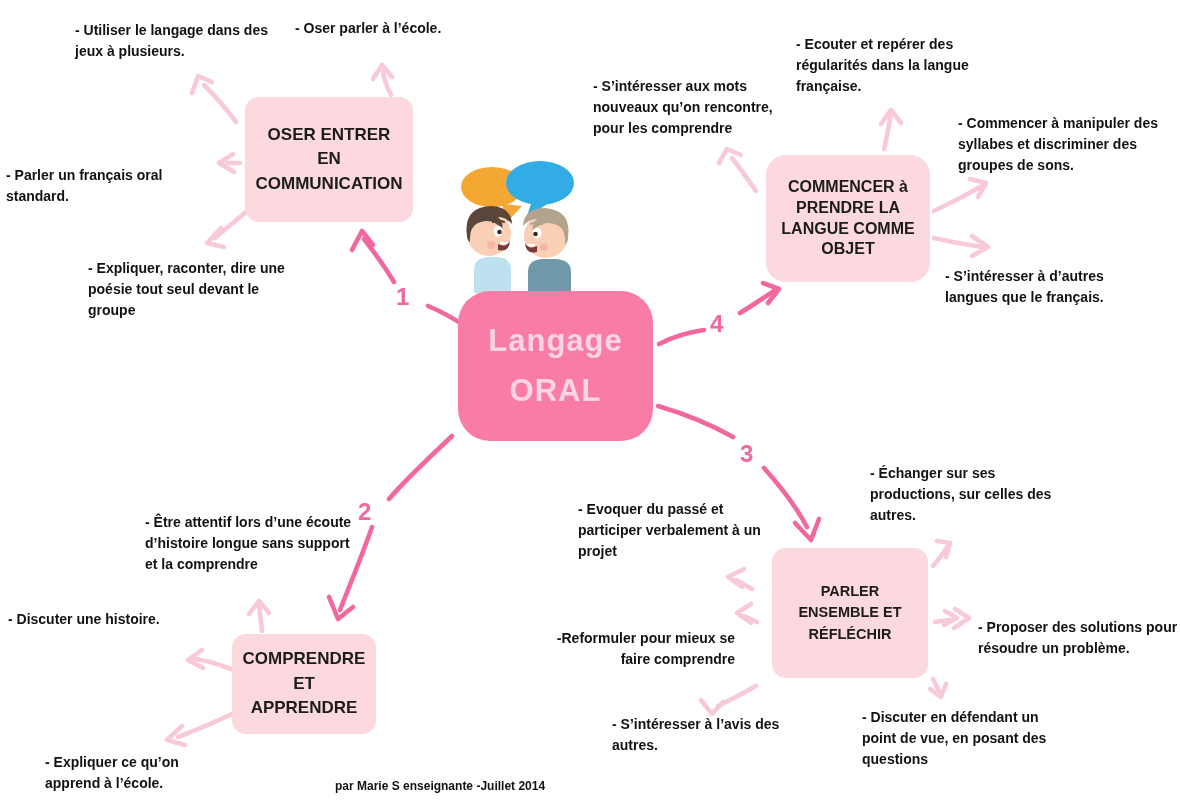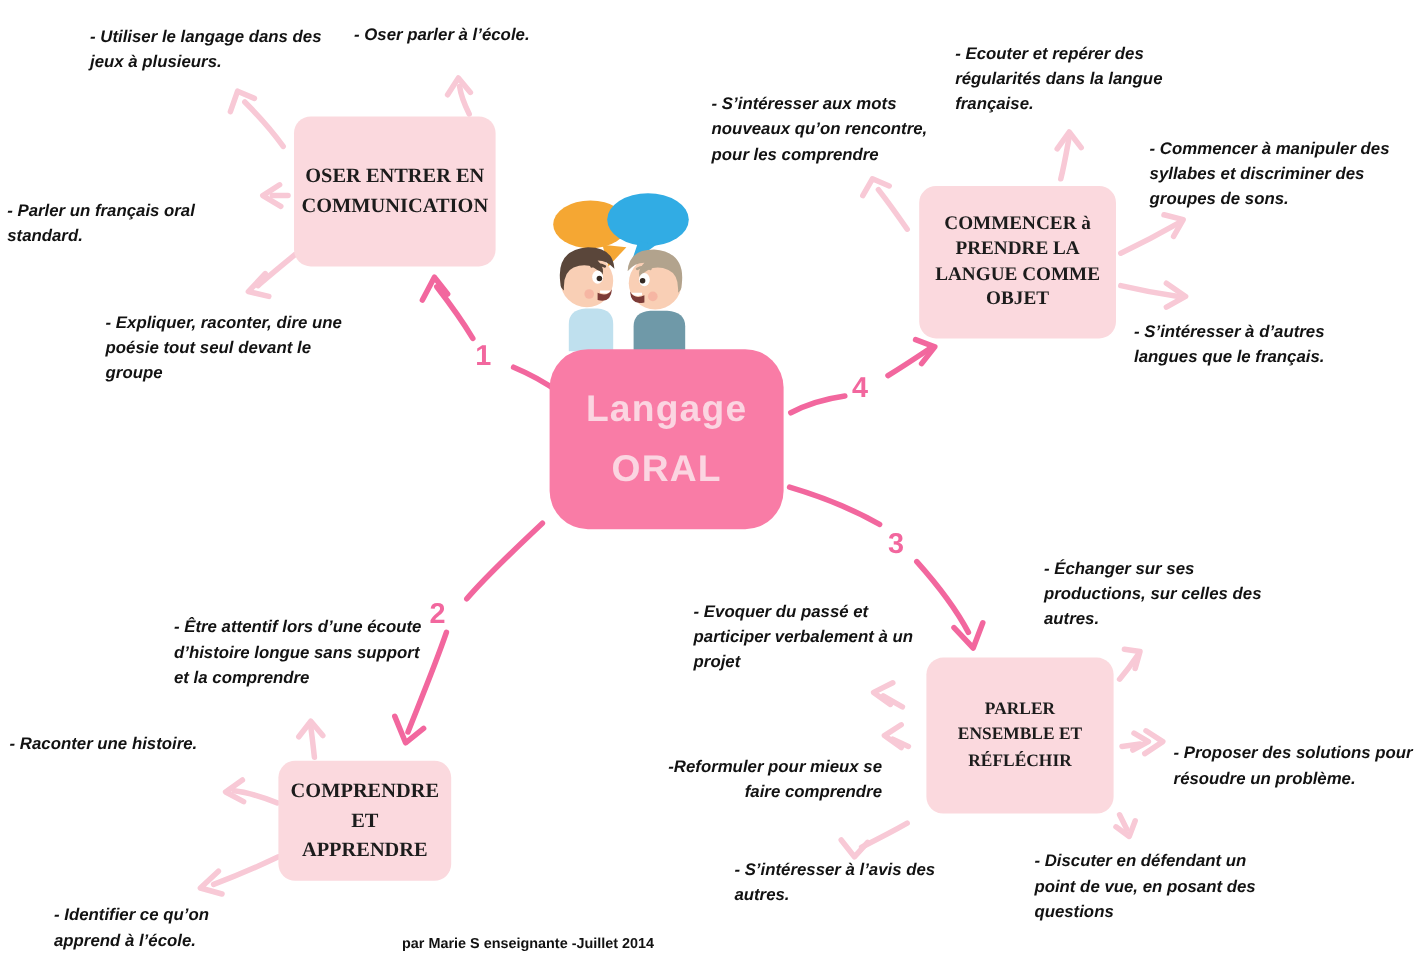--- a/index.html
+++ b/index.html
@@ -7,33 +7,32 @@
     position:relative;width:1180px;height:803px;background:#ffffff;overflow:hidden;
     font-family:"Liberation Sans",sans-serif;
   }
   .arrows{position:absolute;left:0;top:0;width:1180px;height:803px;pointer-events:none;}
   .sa{stroke:var(--color-strong_arrow,#f2679e);stroke-width:4.6;fill:none;stroke-linecap:round;stroke-linejoin:round;}
   .la{stroke:var(--color-light_arrow,#f8c9d6);stroke-width:4.6;fill:none;stroke-linecap:round;stroke-linejoin:round;}
   .box{
     position:absolute;display:flex;align-items:center;justify-content:center;text-align:center;
     border-radius:14px;background:var(--color-branch_box_fill,#fbd9de);
     color:var(--color-branch_box_text,#1c1c1c);font-weight:bold;line-height:1.45;
-    padding:6px 10px;box-sizing:border-box;font-family:Liberation Serif, serif;
+    padding:6px 10px;box-sizing:border-box;
   }
   .center-box{
     position:absolute;display:flex;align-items:center;justify-content:center;text-align:center;
     border-radius:32px;background:var(--color-center_fill,#f97ca6);
     color:var(--color-center_text,#fbd5e1);
     font-size:31px;font-weight:bold;line-height:1.6;letter-spacing:1px;
     padding:10px 16px;box-sizing:border-box;
   }
   .item{
     position:absolute;font-size:14px;font-weight:600;line-height:1.5;
     color:var(--color-body_text,#121212);
-    font-style:italic;
   }
   .num{
     position:absolute;font-size:24px;font-weight:bold;
     color:var(--color-strong_arrow,#f2679e);
   }
   .credit{
     position:absolute;font-size:12px;font-weight:600;
     color:var(--color-body_text,#121212);
   }
 </style>
@@ -148,35 +147,35 @@
       <path d="M85,90 Q79,92 76,88 L85,88 Z" fill="#ffffff"></path>
       <circle cx="94" cy="91" r="4" fill="#f4a99a" opacity="0.65"></circle>
     </g>
   </svg>
 
   <div class="center-box" style="left:458px;top:291px;width:195px;height:150px;">Langage ORAL</div>
 
   <div class="box" style="left:245px;top:97px;width:168px;height:125px;font-size:17px;">OSER ENTRER EN COMMUNICATION</div>
   <div class="box" style="left:232px;top:634px;width:144px;height:100px;font-size:17px;">COMPRENDRE ET APPRENDRE</div>
   <div class="box" style="left:772px;top:548px;width:156px;height:130px;font-size:14.5px;">PARLER ENSEMBLE ET RÉFLÉCHIR</div>
-  <div class="box" style="left:766px;top:155px;width:164px;height:127px;font-size:16px;line-height:1.3;">COMMENCER à PRENDRE LA LANGUE COMME OBJET</div>
+  <div class="box" style="left:766px;top:155px;width:164px;height:127px;font-size:16px;line-height:1.3;border-radius:20px;">COMMENCER à PRENDRE LA LANGUE COMME OBJET</div>
 
   <span class="num" style="left:396px;top:283px;">1</span>
   <span class="num" style="left:358px;top:498px;">2</span>
   <span class="num" style="left:740px;top:440px;">3</span>
   <span class="num" style="left:710px;top:310px;">4</span>
 
   <div class="item" style="left:75px;top:20px;width:195px;">- Utiliser le langage dans des jeux à plusieurs.</div>
   <div class="item" style="left:295px;top:18px;width:200px;">- Oser parler à l’école.</div>
   <div class="item" style="left:6px;top:165px;width:185px;">- Parler un français oral standard.</div>
   <div class="item" style="left:88px;top:258px;width:210px;">- Expliquer, raconter, dire une poésie tout seul devant le groupe</div>
 
   <div class="item" style="left:145px;top:512px;width:215px;">- Être attentif lors d’une écoute d’histoire longue sans support et la comprendre</div>
-  <div class="item" style="left:8px;top:609px;width:200px;">- Raconter une histoire.</div>
-  <div class="item" style="left:45px;top:752px;width:170px;">- Identifier ce qu’on apprend à l’école.</div>
+  <div class="item" style="left:8px;top:609px;width:200px;">- Discuter une histoire.</div>
+  <div class="item" style="left:45px;top:752px;width:170px;">- Expliquer ce qu’on apprend à l’école.</div>
 
   <div class="item" style="left:578px;top:499px;width:190px;">- Evoquer du passé et participer verbalement à un projet</div>
   <div class="item" style="left:870px;top:463px;width:205px;">- Échanger sur ses productions, sur celles des autres.</div>
   <div class="item" style="left:530px;top:628px;width:205px;text-align:right;">-Reformuler pour mieux se faire comprendre</div>
   <div class="item" style="left:978px;top:617px;width:200px;">- Proposer des solutions pour résoudre un problème.</div>
   <div class="item" style="left:612px;top:714px;width:195px;">- S’intéresser à l’avis des autres.</div>
   <div class="item" style="left:862px;top:707px;width:210px;">- Discuter en défendant un point de vue, en posant des questions</div>
 
   <div class="item" style="left:593px;top:76px;width:195px;">- S’intéresser aux mots nouveaux qu’on rencontre, pour les comprendre</div>
   <div class="item" style="left:796px;top:34px;width:195px;">- Ecouter et repérer des régularités dans la langue française.</div>

